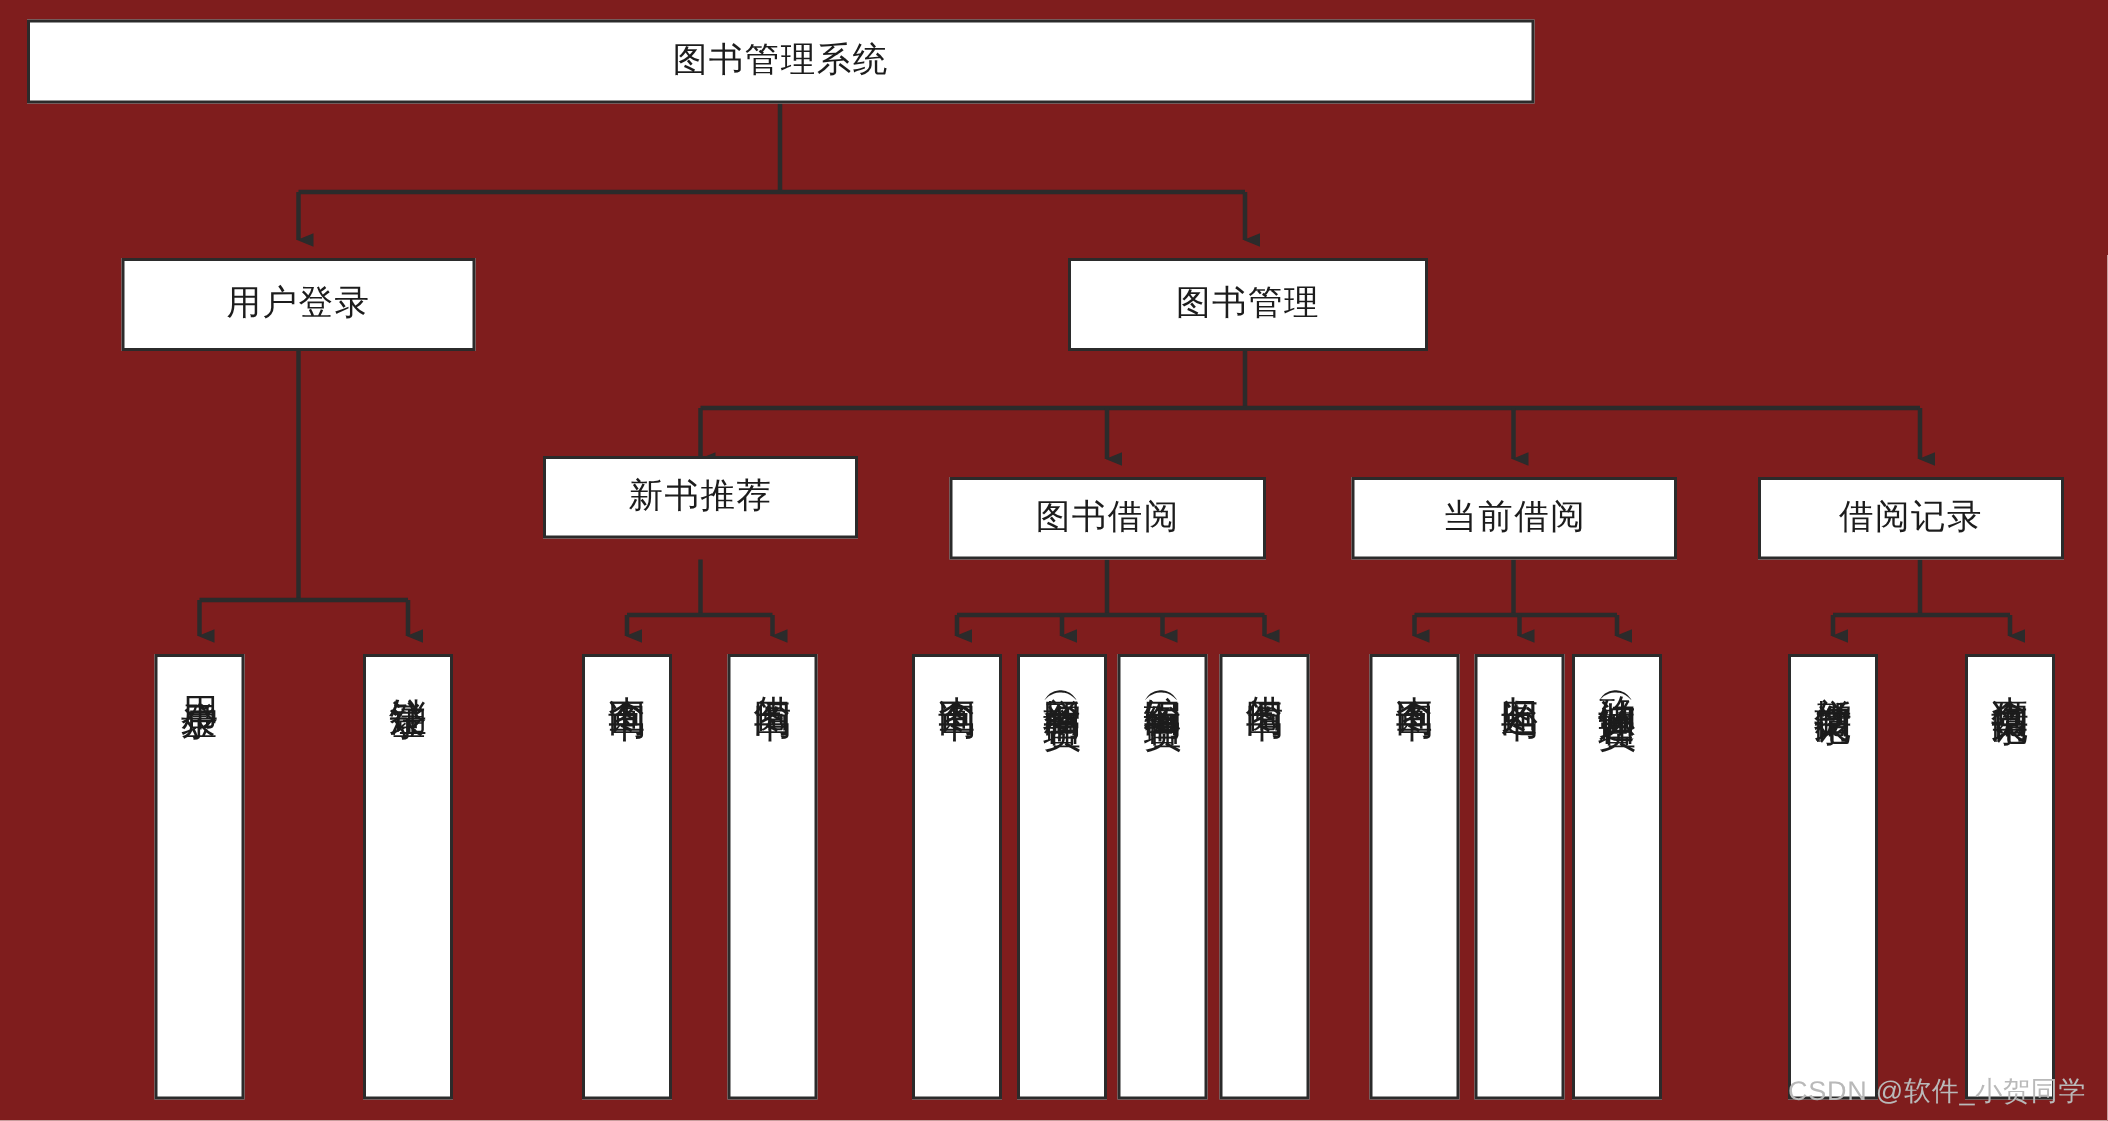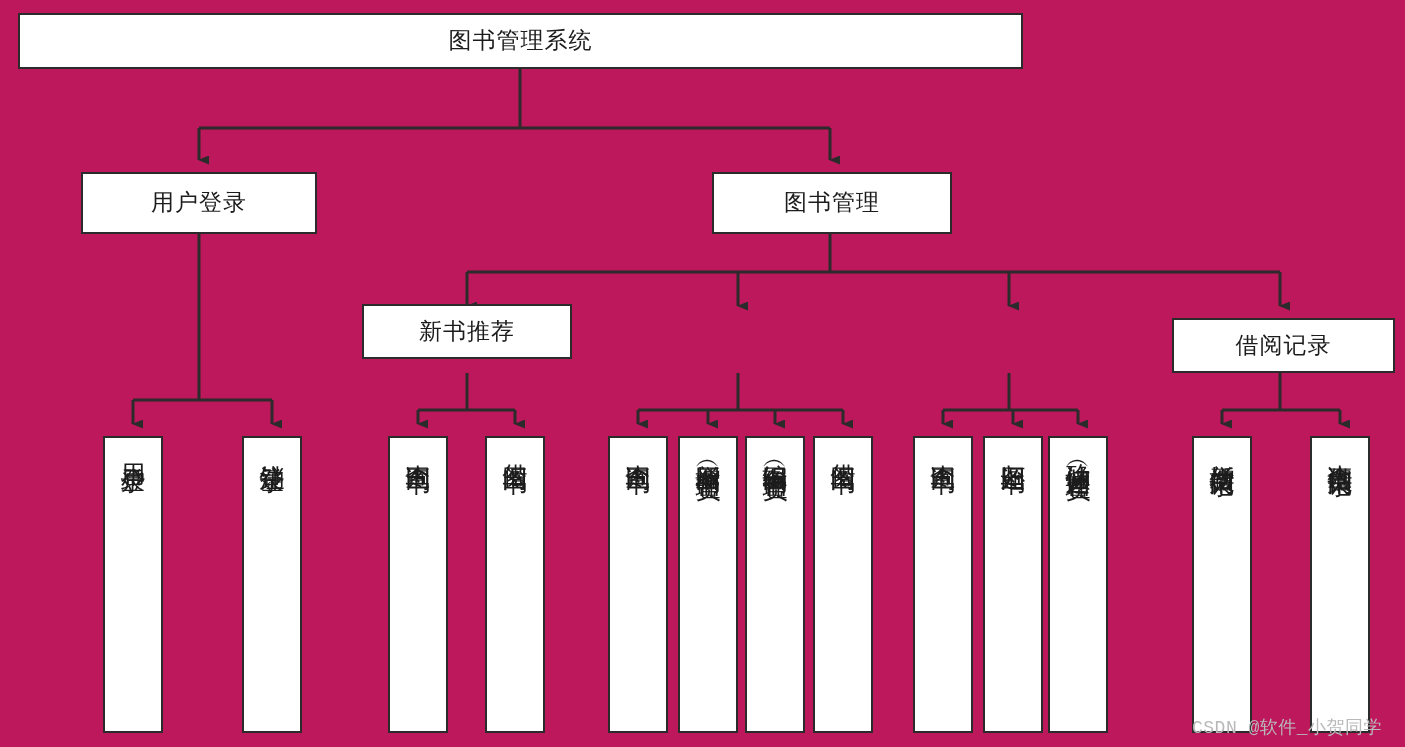--- a/index.html
+++ b/index.html
@@ -8,21 +8,21 @@
     padding: 0;
     background: #ffffff;
   }
   body {
     font-family: "DejaVu Sans", "Liberation Sans", sans-serif;
   }
   #canvas {
     position: relative;
     width: 1405px;
     height: 747px;
-    background: #be185d;
+    background: #7f1d1d;
     overflow: hidden;
   }
   #edges {
     position: absolute;
     left: 0;
     top: 0;
     width: 1405px;
     height: 747px;
     pointer-events: none;
   }
@@ -64,21 +64,21 @@
     letter-spacing: 2px;
     line-height: 1;
   }
   .watermark {
     position: absolute;
     color: #b9b9b9;
     font-size: 18px;
     letter-spacing: 0.5px;
     z-index: 5;
     white-space: nowrap;
-    font-family: Liberation Mono, monospace;
+    font-family: Liberation Sans, sans-serif;
   }
 </style>
 </head>
 <body>
 
 <div id="canvas">
 
   <svg id="edges" viewBox="0 0 1405 747" xmlns="http://www.w3.org/2000/svg">
     <defs>
       <marker id="arrow" markerWidth="9" markerHeight="11" refX="4.5" refY="10" orient="auto" markerUnits="userSpaceOnUse">
@@ -138,21 +138,27 @@
   <div class="node h" id="n-l2-0" style="left: 81px; top: 172px; width: 236px; height: 62px;">
     <span class="label">用户登录</span>
   </div>
   <div class="node h" id="n-l2-1" style="left: 712px; top: 172px; width: 240px; height: 62px;">
     <span class="label">图书管理</span>
   </div>
 
   <div class="node h" id="n-l3-0" style="left: 362px; top: 304px; width: 210px; height: 55px;">
     <span class="label">新书推荐</span>
   </div>
-  <div class="node h" id="n-l3-3" style="left: 1172px; top: 318px; width: 223px; height: 55px;">
+  <div class="node h" id="n-l3-1" style="left: 633px; top: 318px; width: 211px; height: 55px;">
+    <span class="label">图书借阅</span>
+  </div>
+  <div class="node h" id="n-l3-2" style="left: 901px; top: 318px; width: 217px; height: 55px;">
+    <span class="label">当前借阅</span>
+  </div>
+  <div class="node h" id="n-l3-3" style="left: 1172px; top: 318px; width: 204px; height: 55px;">
     <span class="label">借阅记录</span>
   </div>
 
   <div class="node v" id="n-lf-0" style="left: 103px; top: 436px; width: 60px; height: 297px;">
     <span class="label">用户登录</span>
   </div>
   <div class="node v" id="n-lf-1" style="left: 242px; top: 436px; width: 60px; height: 297px;">
     <span class="label">注销登录</span>
   </div>
   <div class="node v" id="n-lf-2" style="left: 388px; top: 436px; width: 60px; height: 297px;">

